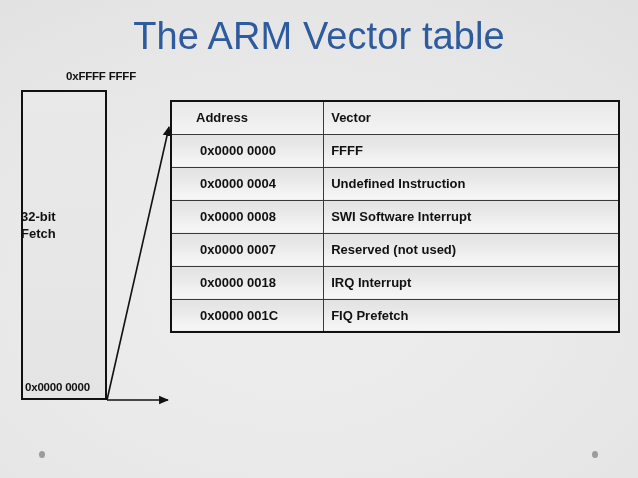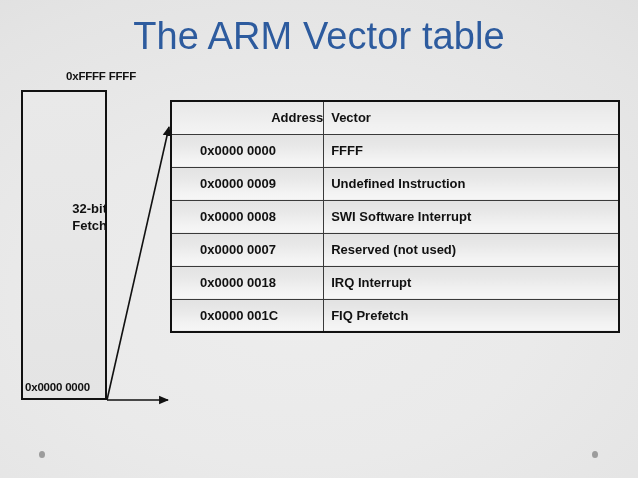--- a/index.html
+++ b/index.html
@@ -71,23 +71,23 @@
     top: 381px;
     font-size: 11.5px;
     font-weight: bold;
     color: #111111;
     letter-spacing: -0.2px;
     white-space: nowrap;
   }
   #mem-center-label {
     position: absolute;
     left: 21px;
-    top: 200px;
+    top: 208px;
     width: 86px;
-    text-align: right;
+    text-align: left;
     font-size: 13px;
     line-height: 17px;
     font-weight: bold;
     color: #111111;
   }
   #mem-center-label span { display: block; }
 
   
   #connectors {
     position: absolute;
@@ -131,21 +131,21 @@
   }
   #vector-table thead th {
     border-top: none;
     background: linear-gradient(180deg, #e8e8e8 0%, #ededed 45%, #f4f4f4 100%);
   }
   #vector-table th.col-vector,
   #vector-table td.cell-vector {
     border-left: 1.5px solid #3a3a3a;
     padding-left: 7px;
   }
-  #vector-table th.col-address { padding-left: 24px; text-align: right; }
+  #vector-table th.col-address { padding-left: 24px; }
   #vector-table td.cell-address { padding-left: 28px; }
 
   
   .deco-dot {
     position: absolute;
     width: 6px;
     height: 7px;
     border-radius: 50%;
     background: #8e8e8e;
     opacity: 0.85;
@@ -191,21 +191,21 @@
         <th class="col-address">Address</th>
         <th class="col-vector">Vector</th>
       </tr>
     </thead>
     <tbody>
       <tr>
         <td class="cell-address">0x0000 0000</td>
         <td class="cell-vector">FFFF</td>
       </tr>
       <tr>
-        <td class="cell-address">0x0000 0009</td>
+        <td class="cell-address">0x0000 0004</td>
         <td class="cell-vector">Undefined Instruction</td>
       </tr>
       <tr>
         <td class="cell-address">0x0000 0008</td>
         <td class="cell-vector">SWI Software Interrupt</td>
       </tr>
       <tr>
         <td class="cell-address">0x0000 0007</td>
         <td class="cell-vector">Reserved (not used)</td>
       </tr>

